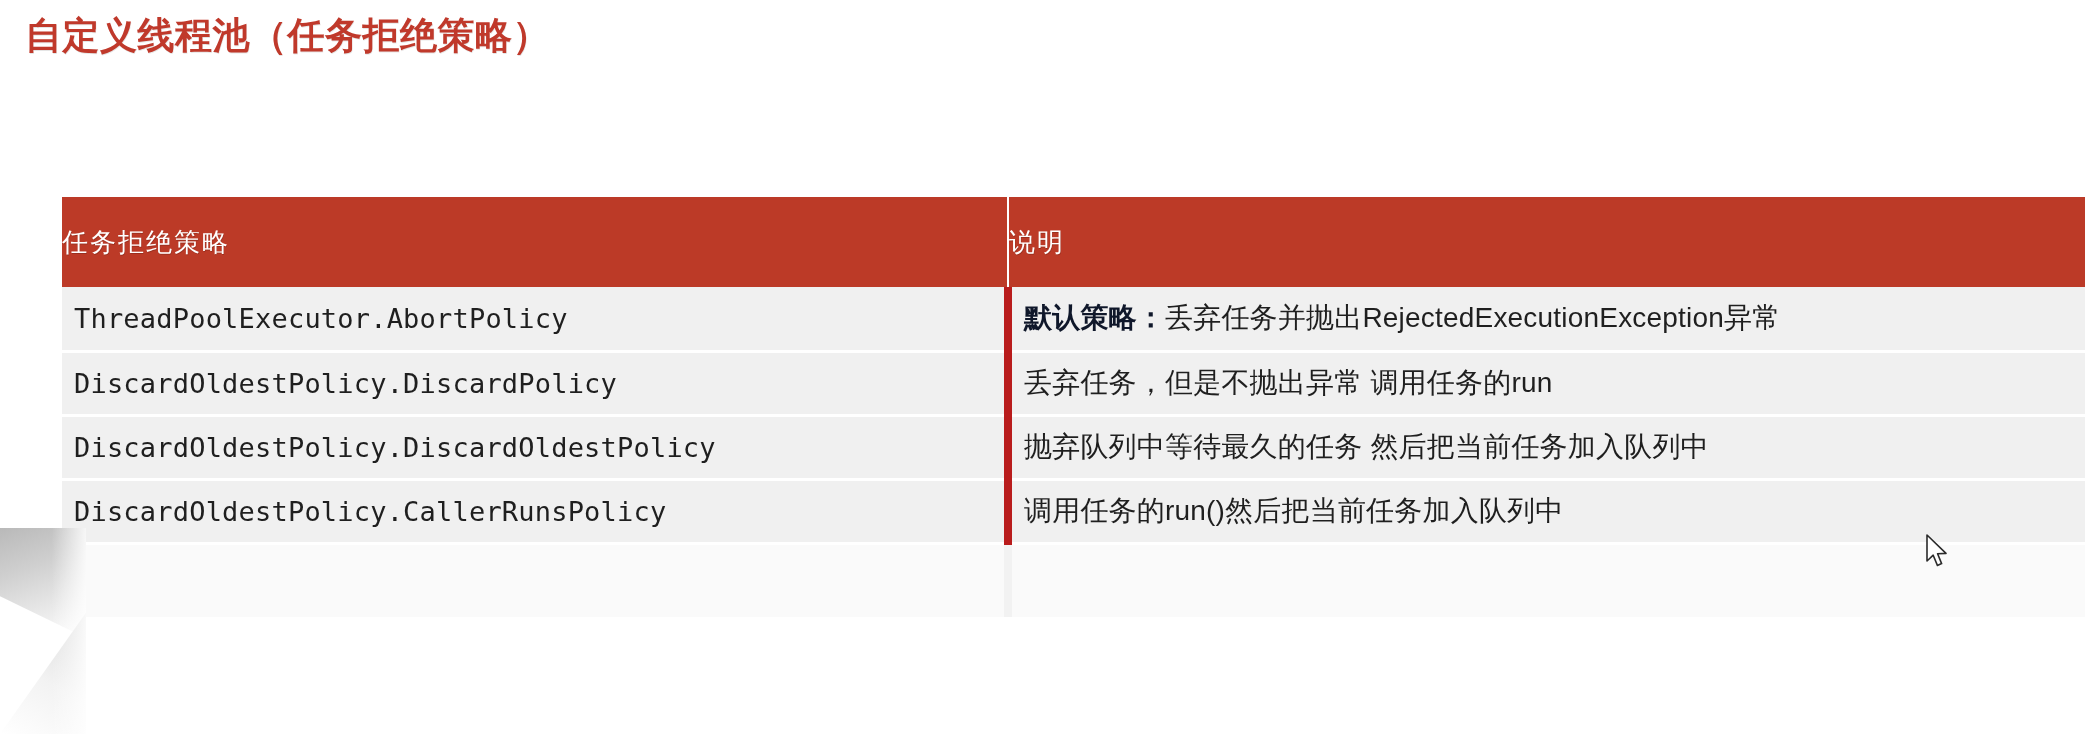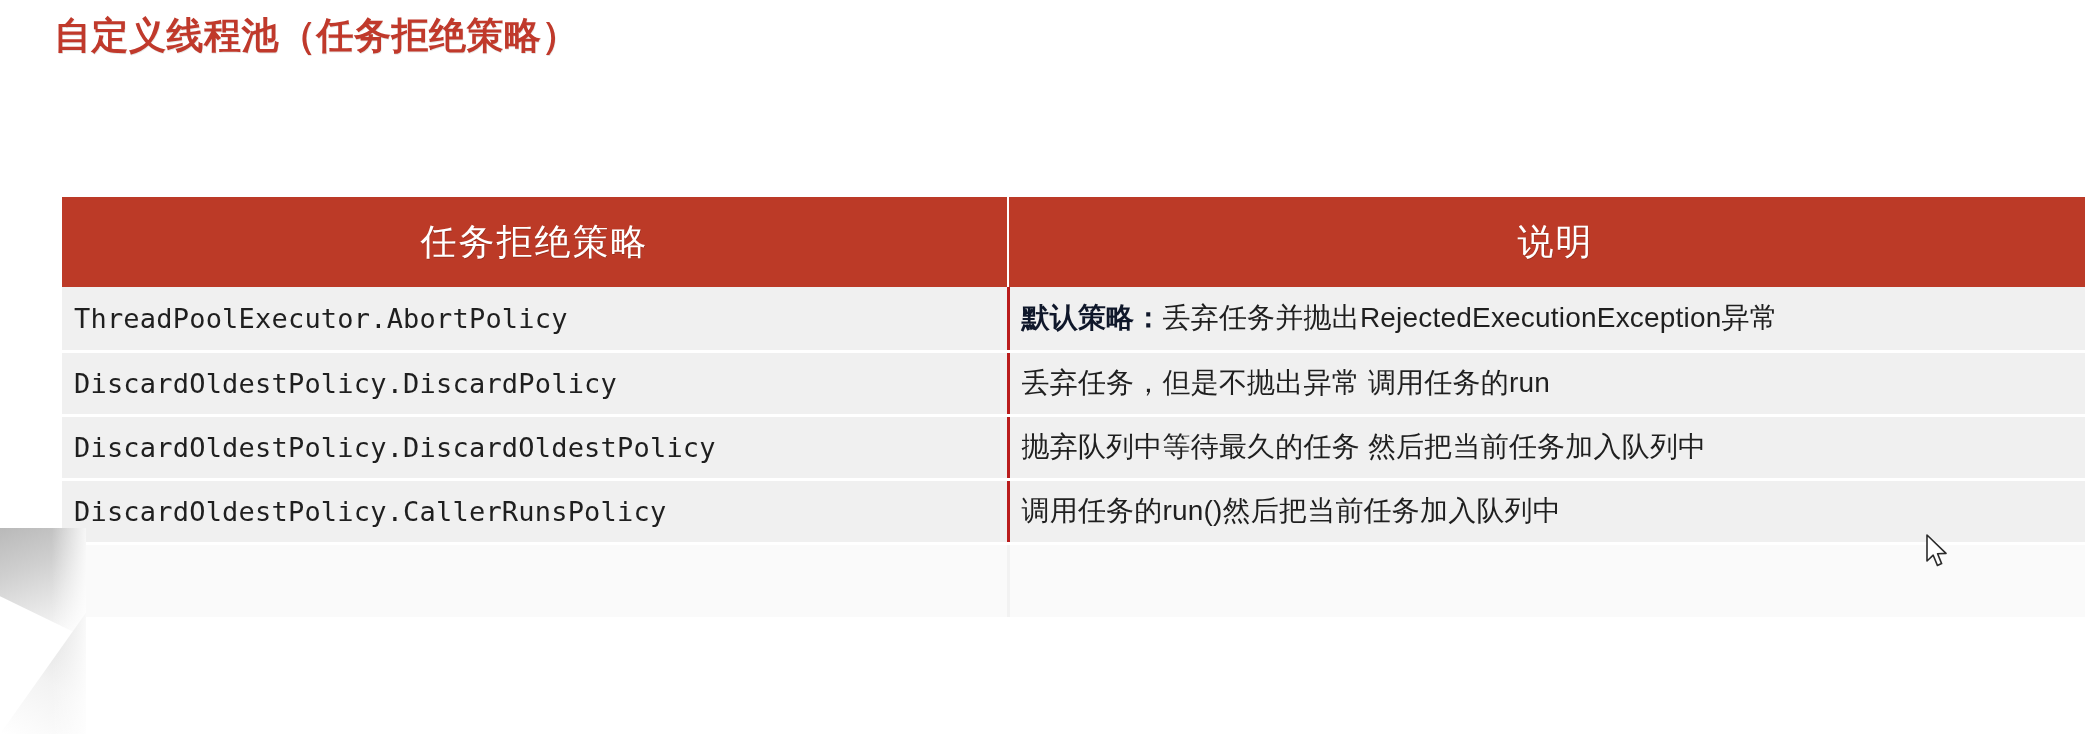--- a/index.html
+++ b/index.html
@@ -11,21 +11,21 @@
     width: 2085px;
     height: 734px;
     position: relative;
     overflow: hidden;
     font-family: "Liberation Sans", "DejaVu Sans", sans-serif;
   }
 
   
   #slide-title {
     position: absolute;
-    left: 54px;
+    left: 25px;
     top: 11px;
     font-size: 37px;
     font-weight: bold;
     color: #C0392B;
     letter-spacing: 0.5px;
     white-space: nowrap;
     text-shadow: 0.6px 0.6px 0 rgba(0,0,0,0.10);
   }
 
   
@@ -36,39 +36,39 @@
     width: 2040px;   
     border-collapse: collapse;
     table-layout: fixed;
   }
   #policy-table col.c1 { width: 946px; }
   #policy-table col.c2 { width: 1094px; }
 
   #policy-table thead th {
     background: #BC3A27;
     color: #ffffff;
-    font-size: 36px;
+    font-size: 26px;
     font-weight: normal;
     height: 90px;
-    text-align: center;
+    text-align: left;
     vertical-align: middle;
     padding: 0;
     border: none;
     border-right: 2px solid #ffffff;
     letter-spacing: 2px;
     text-shadow: 0.6px 0.6px 0 rgba(0,0,0,0.18);
   }
   #policy-table thead th:last-child { border-right: none; }
 
   #policy-table tbody tr { height: 64px; }
   #policy-table tbody td {
     background: #F0F0F0;
     padding: 0 0 0 12px;
     border: none;
-    border-right: 3px solid #b91c1c;
+    border-right: 8px solid #b91c1c;
     border-bottom: 3px solid #ffffff;
     vertical-align: middle;
     color: #1a1a1a;
   }
   #policy-table tbody td:last-child { border-right: none; }
 
   .cell-code {
     font-family: "DejaVu Sans Mono", "Liberation Mono", monospace;
     font-size: 27px;
     letter-spacing: 0.2px;

